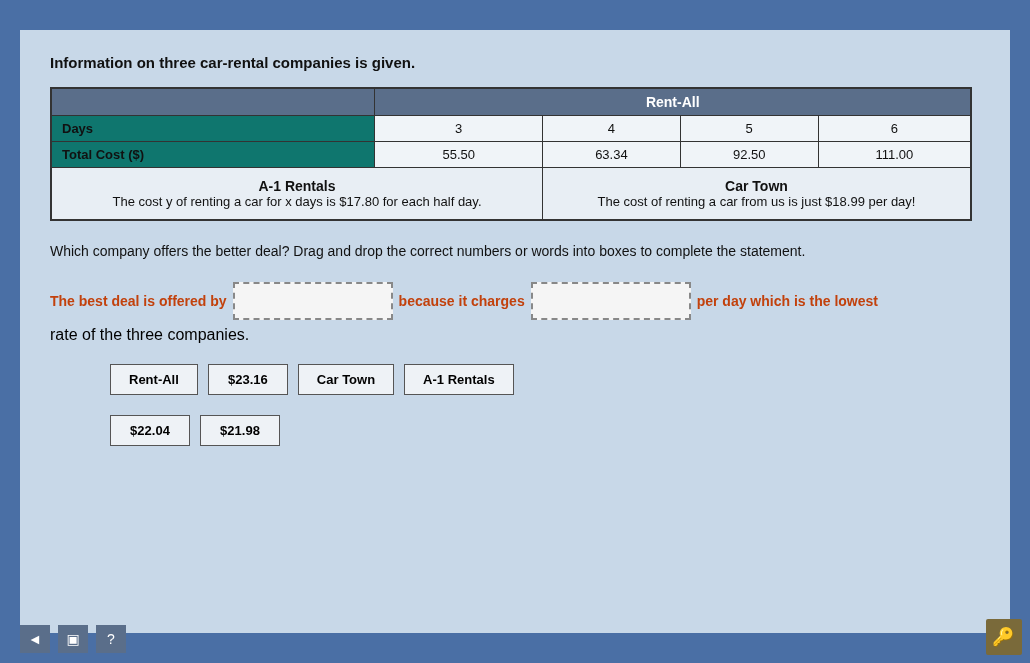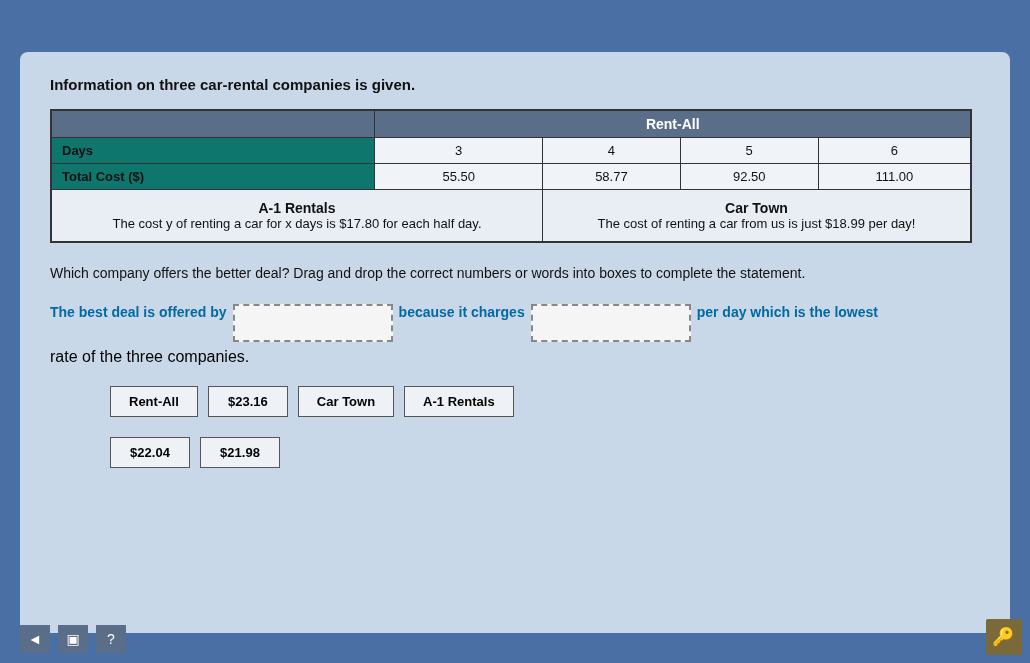--- a/index.html
+++ b/index.html
@@ -14,22 +14,21 @@
     }
 
     .main-container {
       position: absolute;
       top: 30px;
       left: 20px;
       right: 20px;
       bottom: 30px;
       background: #c8d8e8;
       padding: 24px 38px 20px 30px;
-      border-radius: 8px;
-      margin-top: 22px;
+      border-radius: 0;
     }
 
     .intro-text {
       font-size: 15px;
       font-weight: bold;
       margin-bottom: 16px;
       color: #111;
     }
 
     
@@ -82,24 +81,25 @@
     .question-text {
       font-size: 14px;
       font-weight: normal;
       margin-bottom: 20px;
       color: #111;
       line-height: 1.5;
     }
 
     .statement-row {
       display: flex;
+      align-items: center;
       flex-wrap: wrap;
       font-size: 14px;
       font-weight: bold;
-      color: #0369a1;
+      color: #c2410c;
       margin-bottom: 6px;
       gap: 6px;
     }
 
     .drop-box {
       display: inline-block;
       width: 160px;
       height: 38px;
       border: 2px dashed #888;
       background: #f5f5f5;
@@ -186,21 +186,21 @@
       <tr>
         <td class="label-cell">Days</td>
         <td class="value-cell">3</td>
         <td class="value-cell">4</td>
         <td class="value-cell">5</td>
         <td class="value-cell">6</td>
       </tr>
       <tr>
         <td class="label-cell">Total Cost ($)</td>
         <td class="value-cell">55.50</td>
-        <td class="value-cell">58.77</td>
+        <td class="value-cell">63.34</td>
         <td class="value-cell">92.50</td>
         <td class="value-cell">111.00</td>
       </tr>
 
       <tr class="info-row">
         <td colspan="2">
           <span class="company-name">A-1 Rentals</span><br>
           <span>The cost y of renting a car for x days is $17.80 for each half day.</span>
         </td>
         <td colspan="3">

